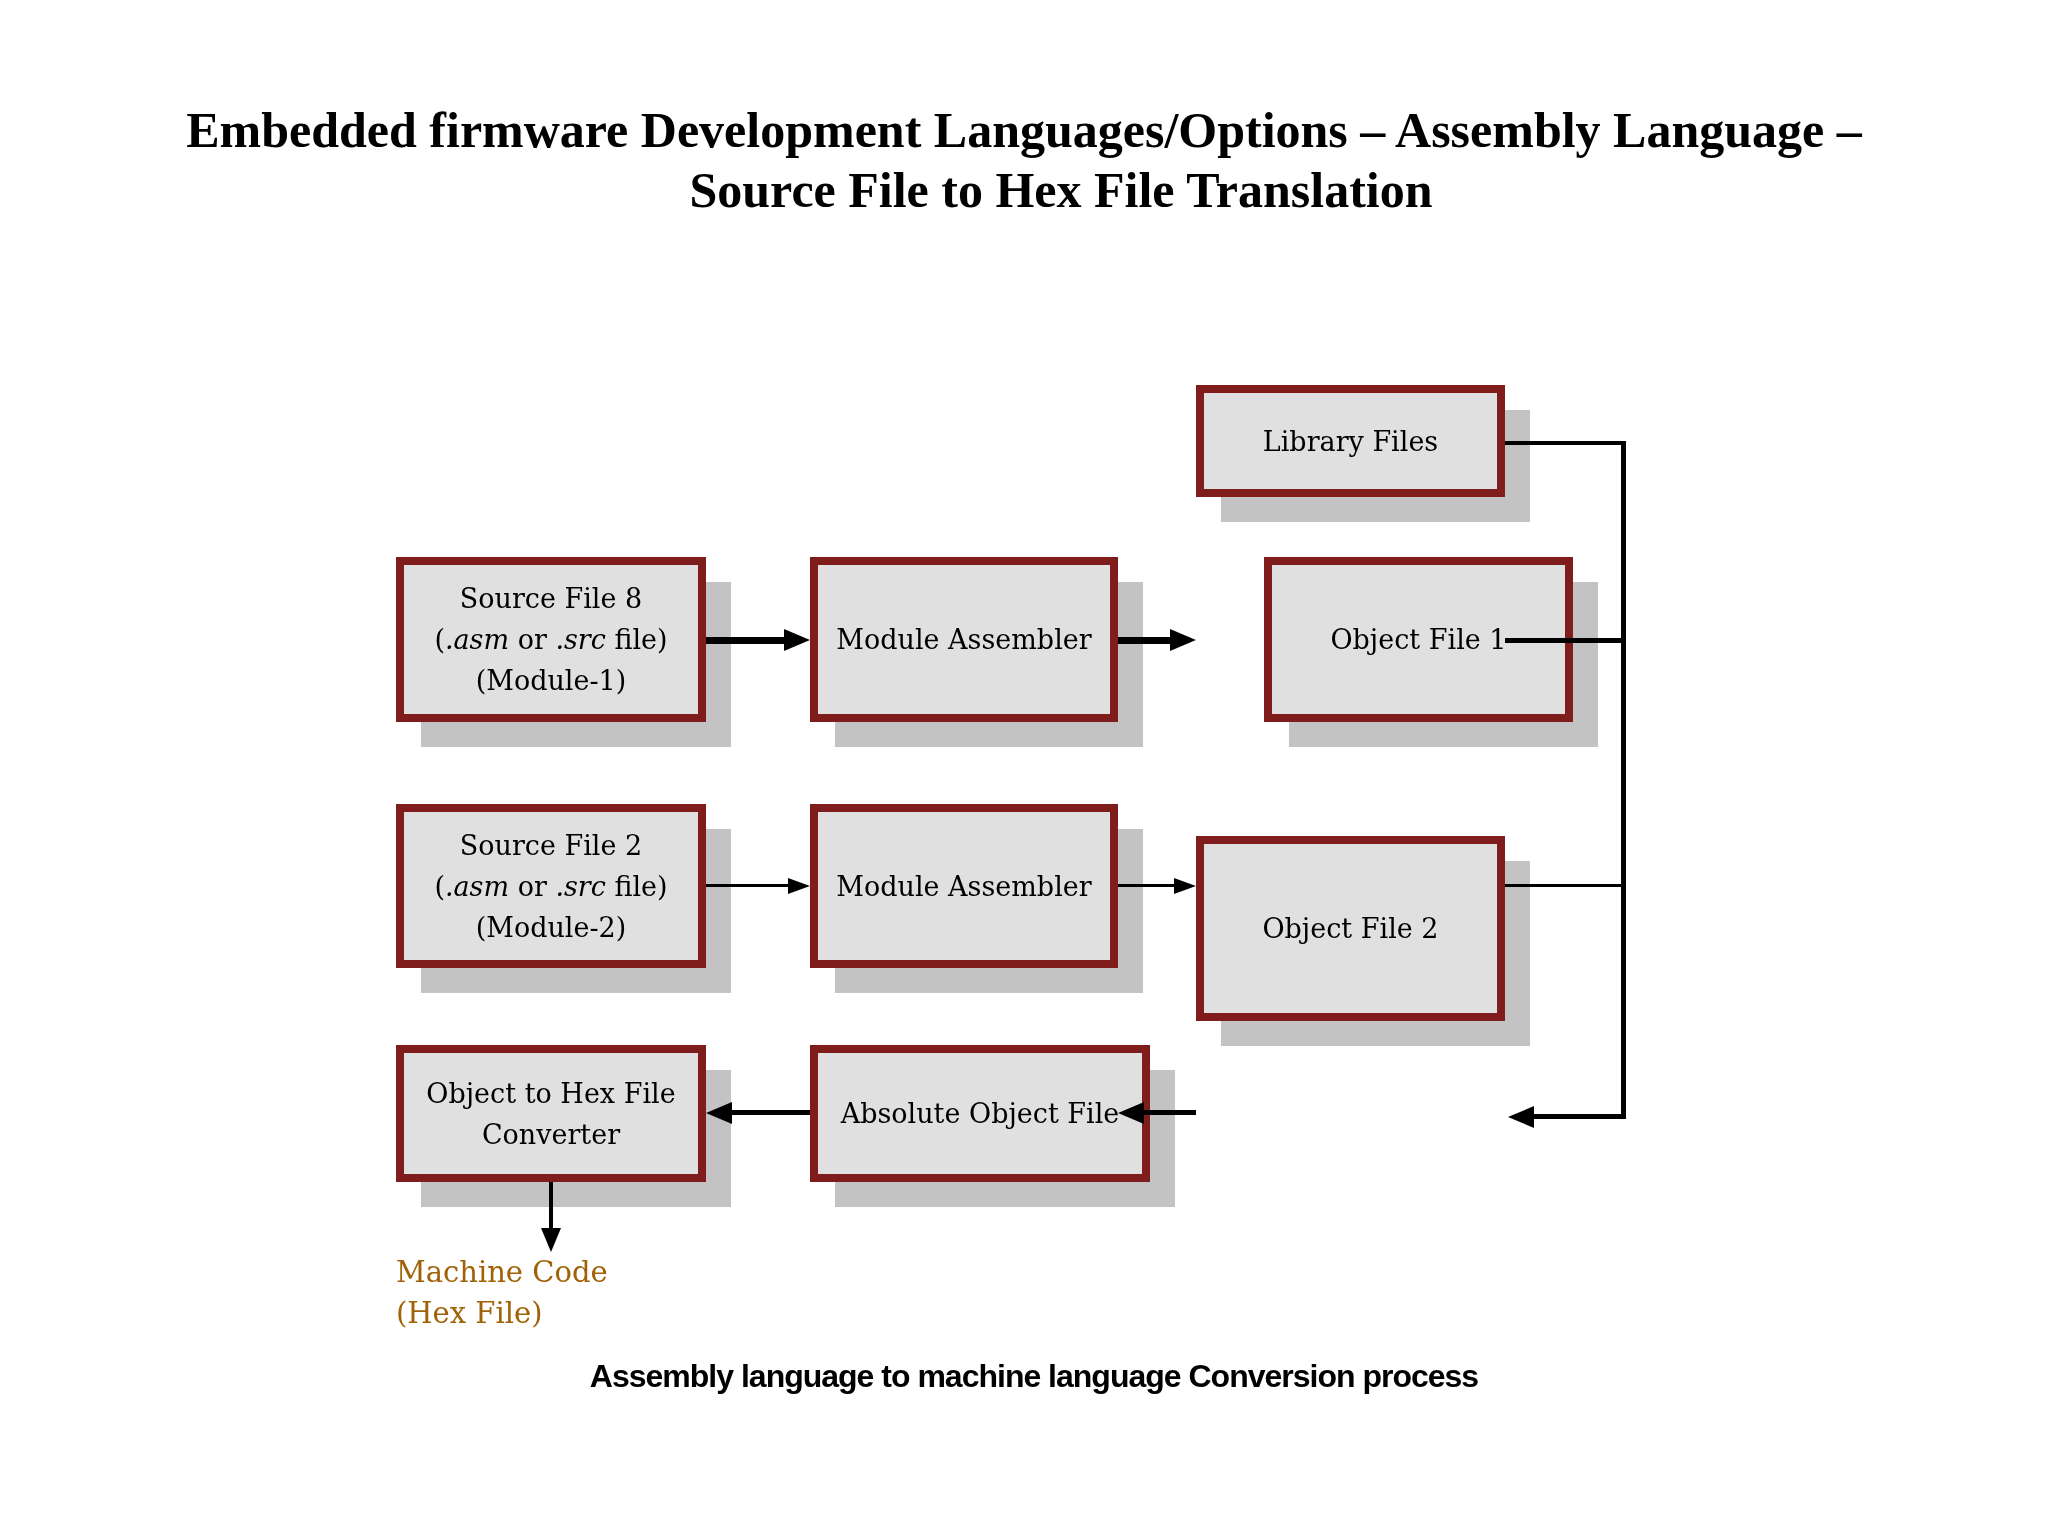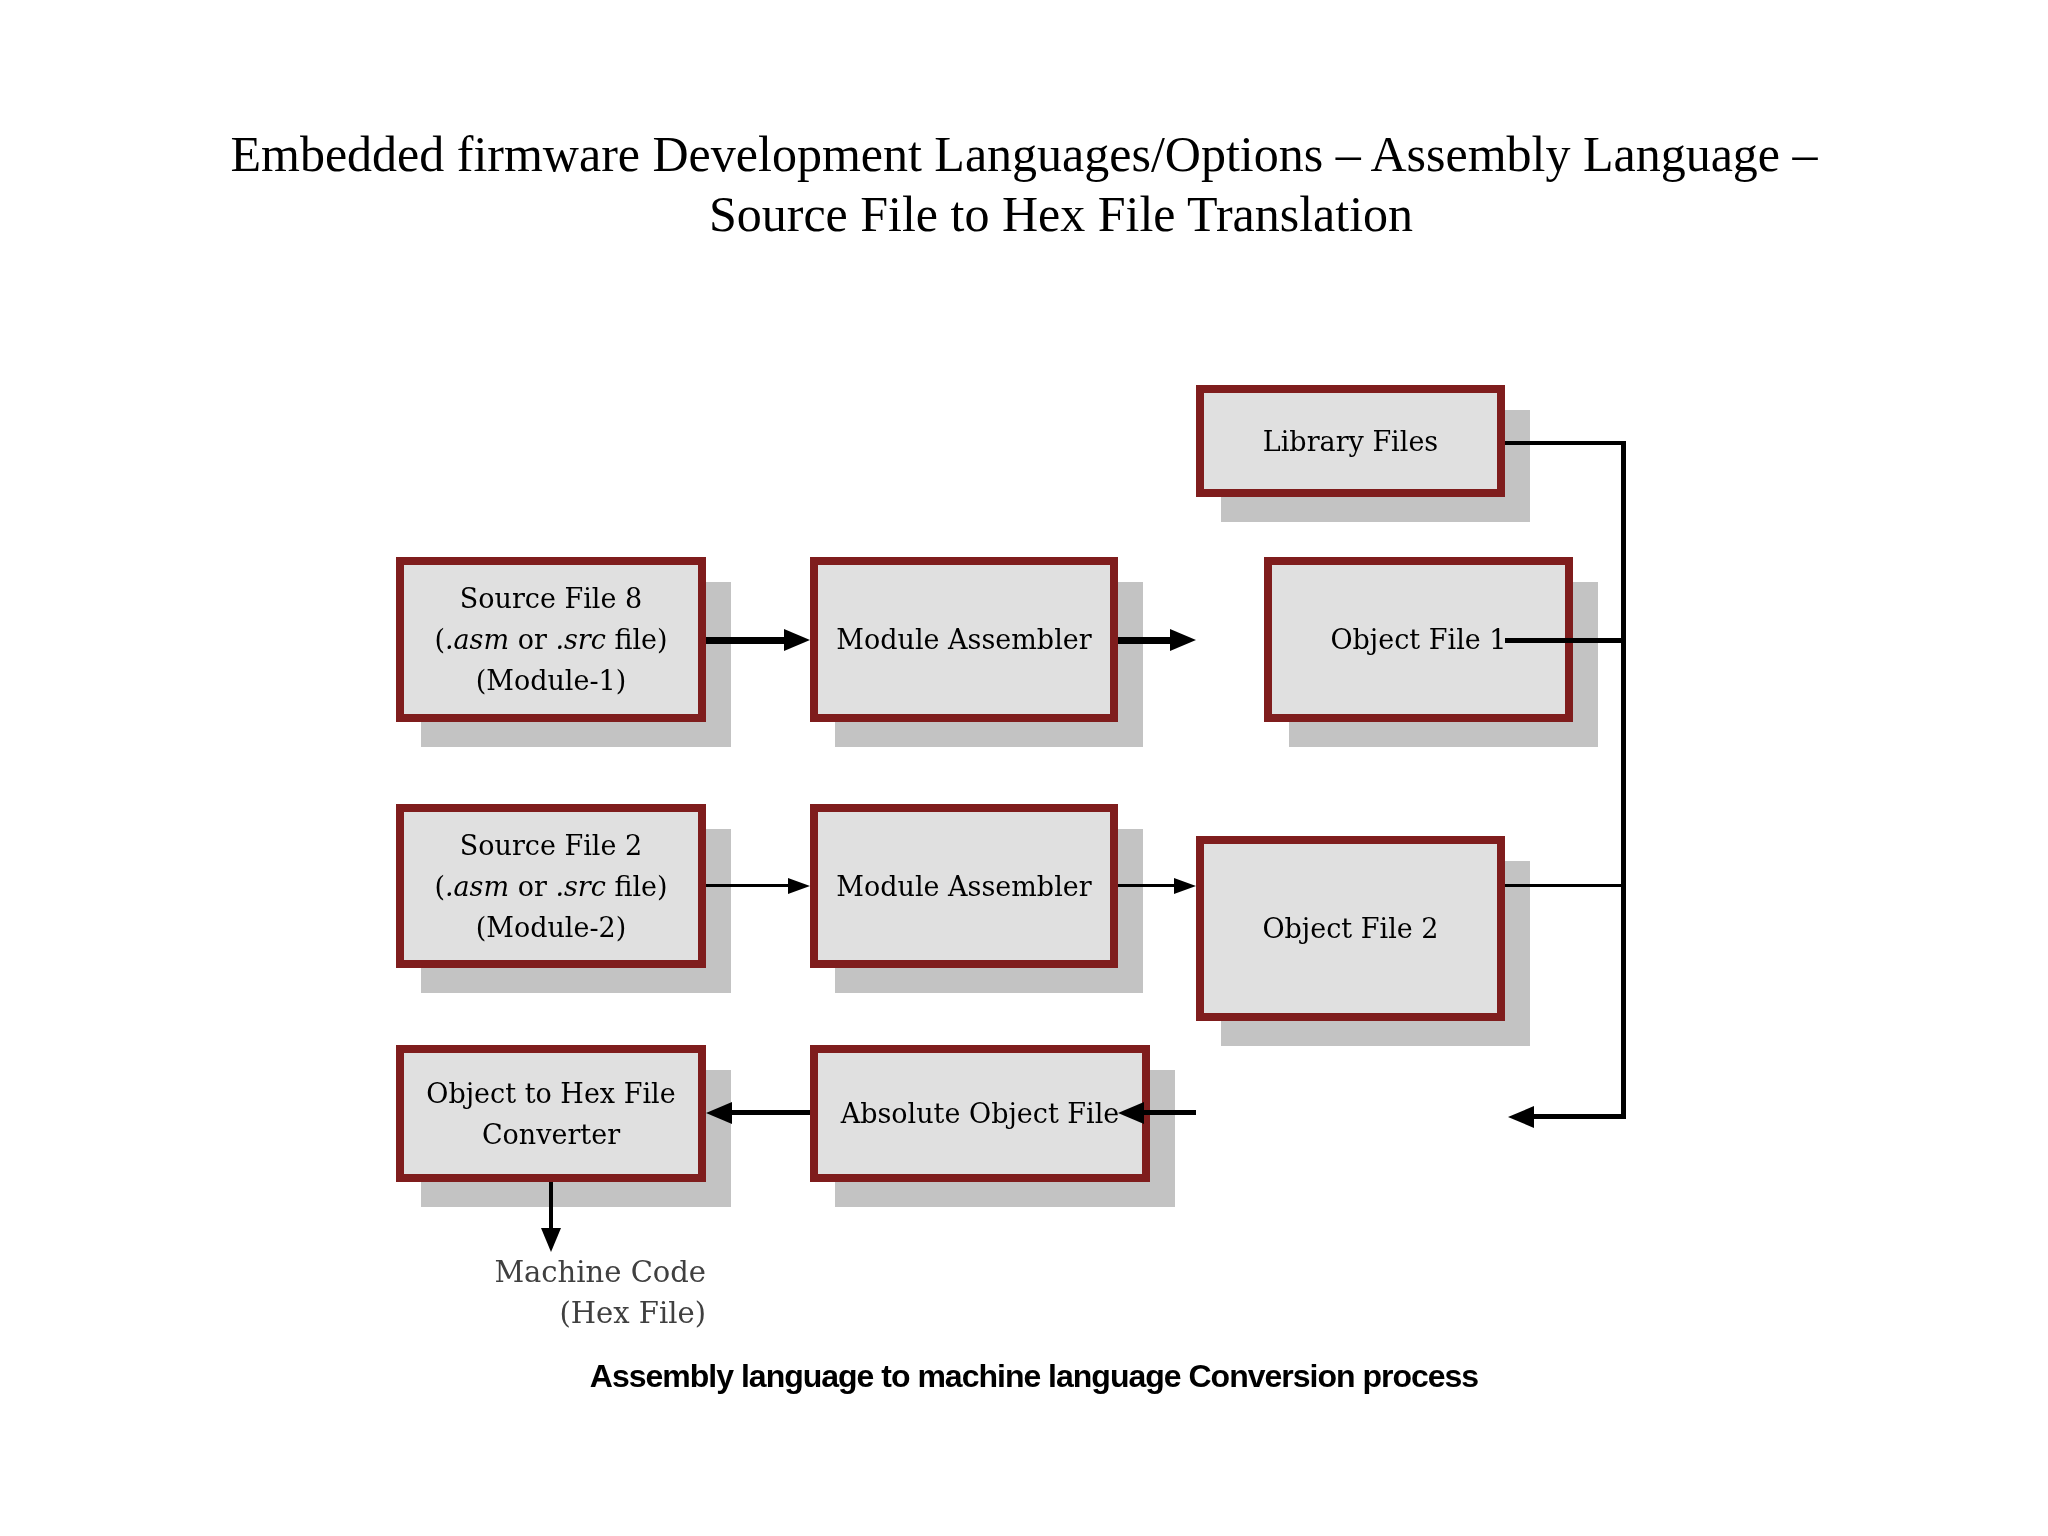--- a/index.html
+++ b/index.html
@@ -1,36 +1,36 @@
 <!DOCTYPE html>
 <html><head>
 <meta charset="utf-8">
 <style>
   html,body{margin:0;padding:0;background:#ffffff;}
   .page{position:relative;width:2048px;height:1536px;background:#ffffff;overflow:hidden;
         font-family:"DejaVu Serif",serif;color:#000;}
   
   .title{position:absolute;left:0;right:0;top:100px;text-align:center;
-         font-family:"Liberation Serif",serif;font-weight:400;font-size:50px;line-height:60px;color:#000;margin-top:24px;}
+         font-family:"Liberation Serif",serif;font-weight:700;font-size:50px;line-height:60px;color:#000;}
   .title .t2{position:relative;left:37px;}
   
   .box{position:absolute;box-sizing:border-box;background:#e0e0e0;border:8px solid #7f1d1d;
        box-shadow:25px 25px 0 #c3c3c3;display:flex;flex-direction:column;align-items:center;
        justify-content:center;text-align:center;font-size:27px;line-height:41px;color:#000;}
   .it{font-style:italic;}
   
   .ln{position:absolute;background:#000;}
   .head{position:absolute;width:0;height:0;}
   .head.right{border-top:11px solid transparent;border-bottom:11px solid transparent;border-left:26px solid #000;}
   .head.left{border-top:11px solid transparent;border-bottom:11px solid transparent;border-right:26px solid #000;}
   .head.right.thin{border-top-width:8px;border-bottom-width:8px;border-left-width:22px;}
   .head.down{border-left:10px solid transparent;border-right:10px solid transparent;border-top:24px solid #000;}
   
-  .outlabel{position:absolute;left:396px;top:1252px;width:310px;text-align:right;
-            font-size:29px;line-height:41px;color:#404040;}
+  .outlabel{position:absolute;left:396px;top:1252px;width:310px;text-align:left;
+            font-size:29px;line-height:41px;color:#a16207;}
   
   .caption{position:absolute;left:20px;right:0;top:1358px;text-align:center;
            font-family:"Liberation Sans",sans-serif;font-weight:700;font-size:32px;
            letter-spacing:-1px;color:#000;}
 </style>
 </head>
 <body>
 
 <div class="page">
 

